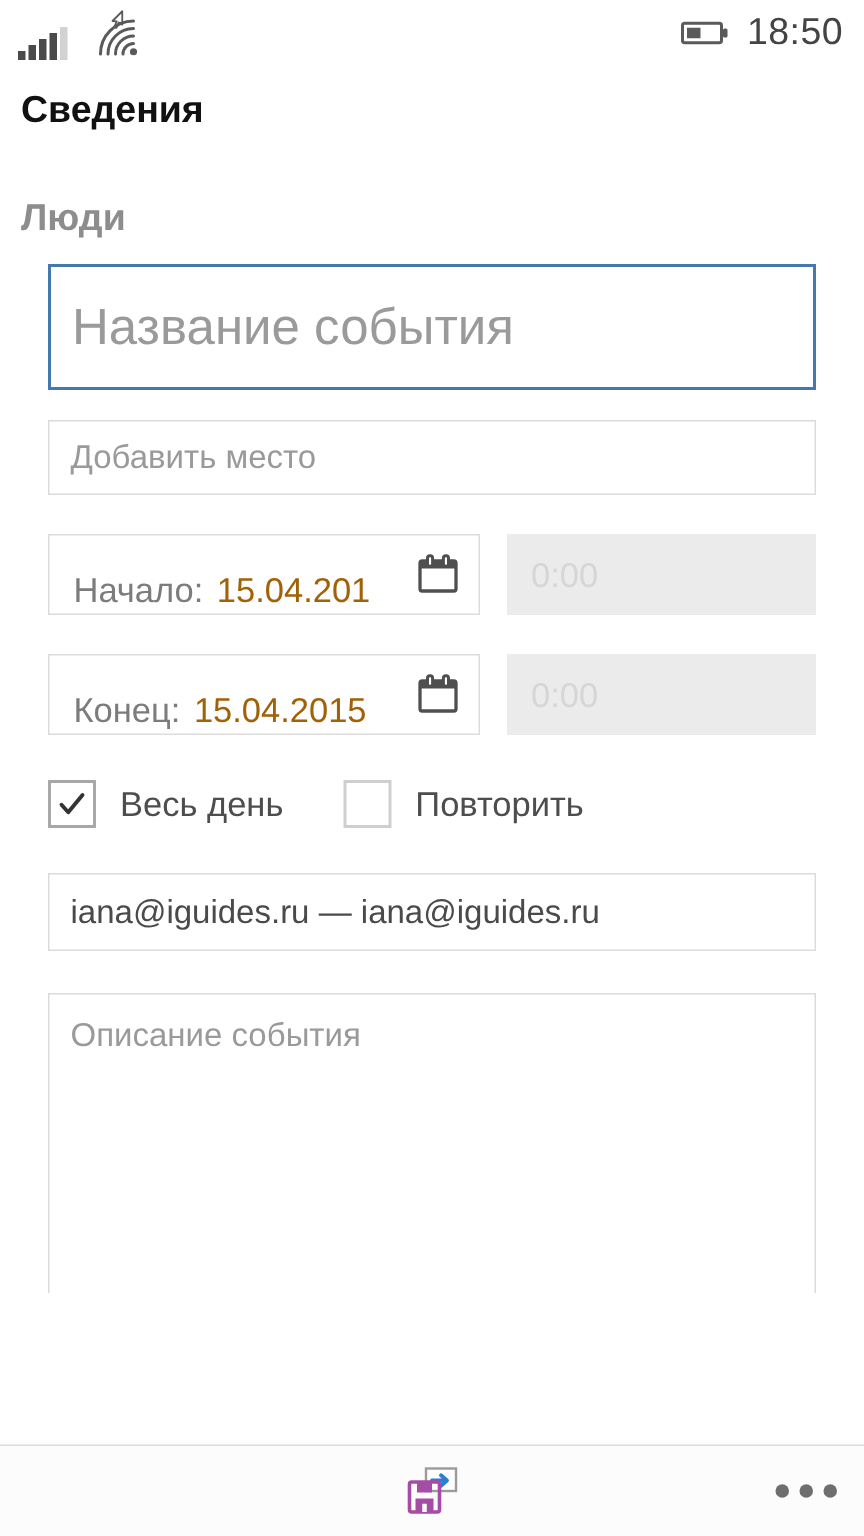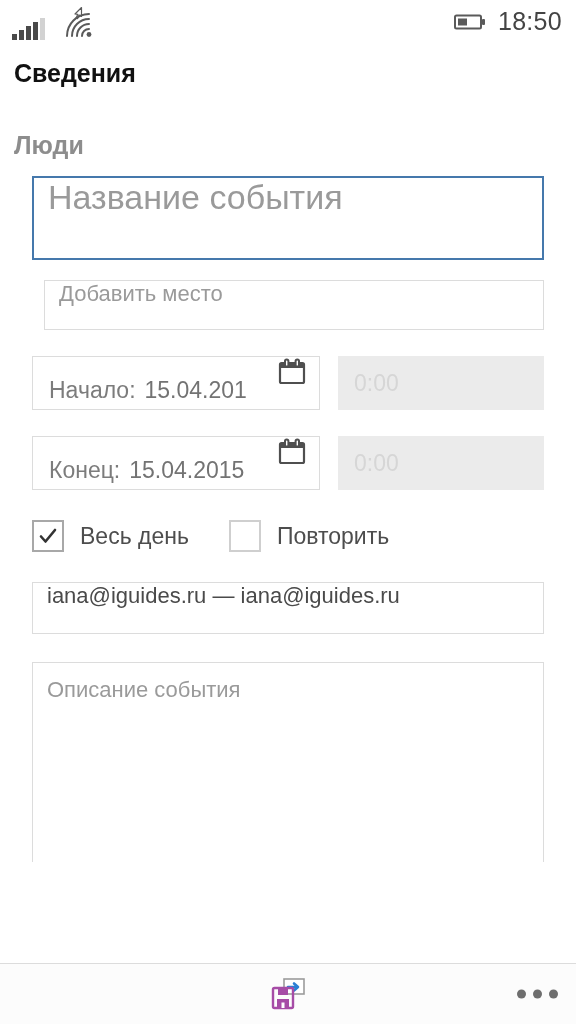--- a/index.html
+++ b/index.html
@@ -110,36 +110,37 @@
     top: 176px;
     left: 0;
     width: 576px;
   }
 
   .field {
     background: #ffffff;
     border: 1px solid #dcdcdc;
     color: #3c3c3c;
     display: flex;
+    align-items: center;
   }
 
   .placeholder { color: #9a9a9a; }
 
   
   .title-field {
     margin: 0 32px;
     height: 84px;
     border: 2px solid #4578ac;
     padding: 0 14px;
     font-size: 34px;
   }
 
   
   .location-field {
-    margin: 20px 32px 0 44px;
+    margin: 20px 32px 0 32px;
     height: 50px;
     padding: 0 14px;
     font-size: 22px;
   }
 
   
   .datetime-row {
     display: flex;
     align-items: center;
     margin: 26px 32px 0 32px;
@@ -154,21 +155,21 @@
     overflow: hidden;
     white-space: nowrap;
   }
   .date-text {
     display: flex;
     align-items: baseline;
     gap: 9px;
     overflow: hidden;
   }
   .date-label { color: #7c7c7c; margin-top: 20px; }
-  .date-value { color: #737373; }
+  .date-value { color: #a16207; }
 
   .time-field {
     flex: 1;
     height: 54px;
     background: #ebebeb;
     border: none;
     padding: 0 16px;
     font-size: 23px;
     color: #d6d6d6;
     display: flex;

